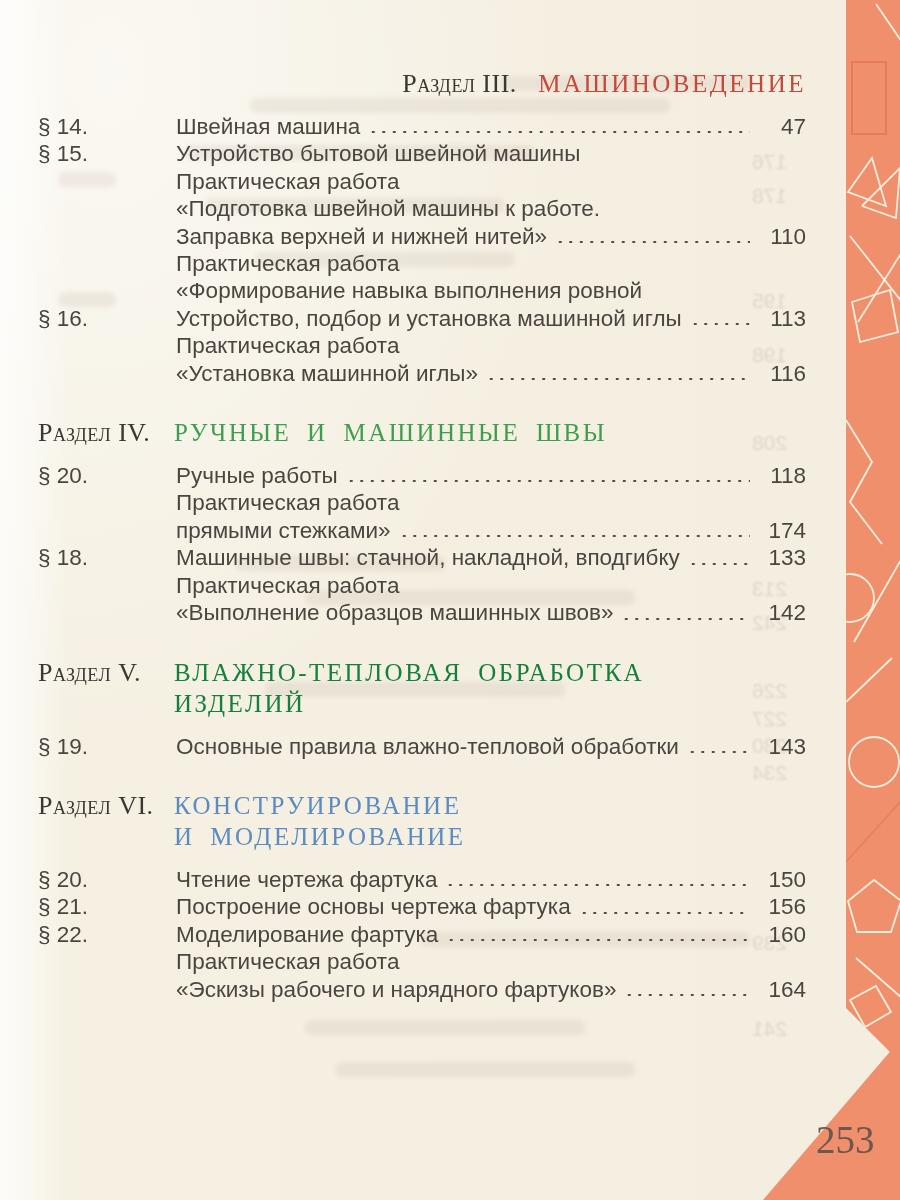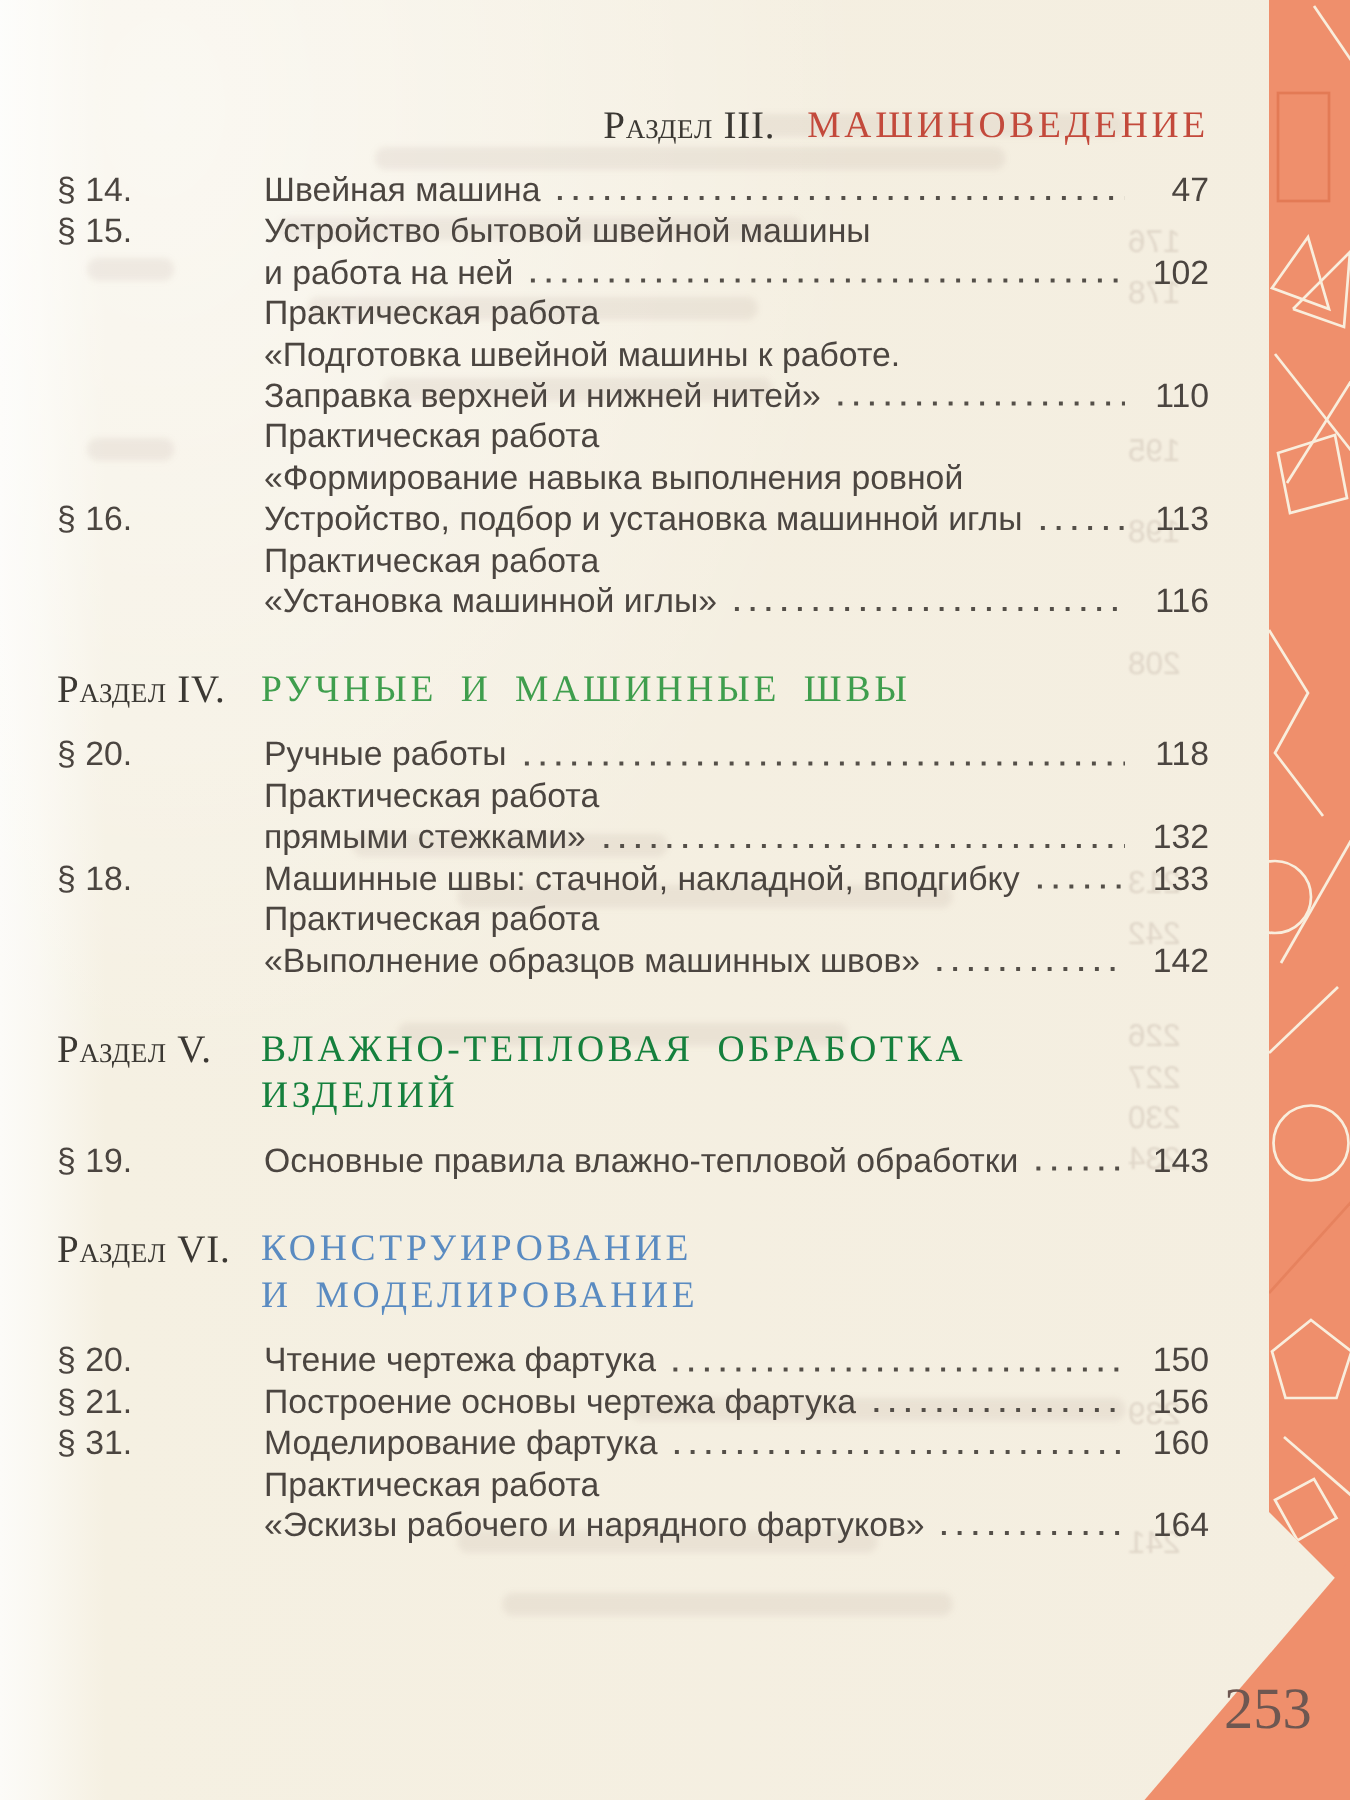--- a/index.html
+++ b/index.html
@@ -117,25 +117,20 @@
         </span>
       </div>
       <div class="row">
         <span class="num">§ 15.</span>
         <span class="body">
           <span class="txt">Устройство бытовой швейной машины</span>
         </span>
       </div>
       <div class="row">
         <span class="num"></span>
-        <span class="body">
-          <span class="txt">и работа на ней</span>
-          <span class="leader"></span>
-          <span class="pg">102</span>
-        </span>
       </div>
       <div class="row">
         <span class="num"></span>
         <span class="body">
           <span class="txt">Практическая работа</span>
         </span>
       </div>
       <div class="row">
         <span class="num"></span>
         <span class="body">
@@ -200,21 +195,21 @@
         <span class="num"></span>
         <span class="body">
           <span class="txt">Практическая работа</span>
         </span>
       </div>
       <div class="row">
         <span class="num"></span>
         <span class="body">
           <span class="txt">прямыми стежками»</span>
           <span class="leader"></span>
-          <span class="pg">132</span>
+          <span class="pg">174</span>
         </span>
       </div>
       <div class="row">
         <span class="num">§ 18.</span>
         <span class="body">
           <span class="txt">Машинные швы: стачной, накладной, вподгибку</span>
           <span class="leader"></span>
           <span class="pg">133</span>
         </span>
       </div>
@@ -258,21 +253,21 @@
       </div>
       <div class="row">
         <span class="num">§ 21.</span>
         <span class="body">
           <span class="txt">Построение основы чертежа фартука</span>
           <span class="leader"></span>
           <span class="pg">156</span>
         </span>
       </div>
       <div class="row">
-        <span class="num">§ 31.</span>
+        <span class="num">§ 22.</span>
         <span class="body">
           <span class="txt">Моделирование фартука</span>
           <span class="leader"></span>
           <span class="pg">160</span>
         </span>
       </div>
       <div class="row">
         <span class="num"></span>
         <span class="body">
           <span class="txt">Практическая работа</span>

